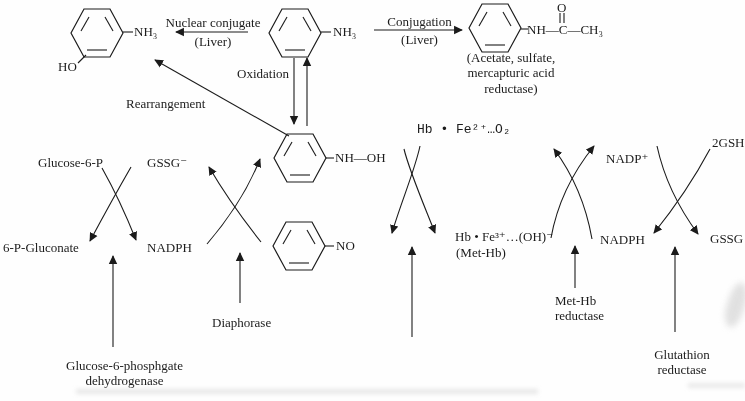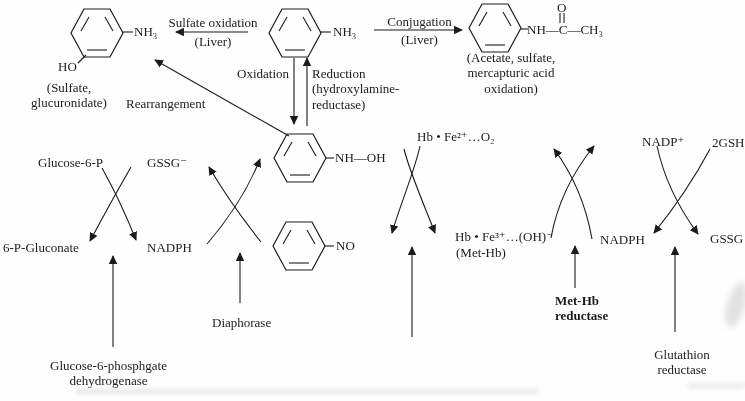--- a/index.html
+++ b/index.html
@@ -97,62 +97,57 @@
 
     <path class="arrow" d="M551,238 Q560,188 594,146" marker-end="url(#ah)"></path>
     <path class="arrow" d="M592,239 Q583,188 554,149" marker-end="url(#ah)"></path>
     <line class="arrow" x1="575" y1="288" x2="575" y2="246" marker-end="url(#ah)"></line>
 
     <path class="arrow" d="M657,146 Q667,192 698,234" marker-end="url(#ah)"></path>
     <path class="arrow" d="M710,149 Q687,192 654,233" marker-end="url(#ah)"></path>
     <line class="arrow" x1="675" y1="332" x2="675" y2="247" marker-end="url(#ah)"></line>
   </svg>
 
-  <div class="lbl ctr" style="left:158px;top:15px;width:110px;">Sulfate oxidation</div>
+  <div class="lbl ctr" style="left:158px;top:15px;width:110px;">Nuclear conjugate</div>
   <div class="lbl ctr" style="left:158px;top:34px;width:110px;">(Liver)</div>
   <div class="lbl ctr" style="left:372px;top:14px;width:95px;">Conjugation</div>
   <div class="lbl ctr" style="left:372px;top:32px;width:95px;">(Liver)</div>
 
   <div class="lbl" style="left:134px;top:24px;">NH₃</div>
   <div class="lbl" style="left:58px;top:59px;">HO</div>
-  <div class="lbl ctr" style="left:15px;top:80px;width:108px;">(Sulfate,
-glucuronidate)</div>
 
   <div class="lbl" style="left:333px;top:24px;">NH₃</div>
 
   <div class="lbl" style="left:527px;top:22px;">NH—C—CH₃</div>
   <div class="lbl" style="left:557px;top:0px;">O</div>
   <div class="lbl ctr" style="left:450px;top:50px;width:122px;">(Acetate, sulfate,
 mercapturic acid
-oxidation)</div>
+reductase)</div>
 
   <div class="lbl" style="left:237px;top:66px;">Oxidation</div>
-  <div class="lbl" style="left:312px;top:66px;">Reduction
-(hydroxylamine-
-reductase)</div>
   <div class="lbl" style="left:126px;top:96px;">Rearrangement</div>
 
   <div class="lbl" style="left:335px;top:150px;">NH—OH</div>
   <div class="lbl" style="left:336px;top:238px;">NO</div>
 
   <div class="lbl" style="left:38px;top:155px;">Glucose-6-P</div>
   <div class="lbl" style="left:147px;top:155px;">GSSG⁻</div>
   <div class="lbl" style="left:3px;top:240px;">6-P-Gluconate</div>
   <div class="lbl" style="left:147px;top:240px;">NADPH</div>
-  <div class="lbl ctr" style="left:36px;top:358px;width:145px;">Glucose-6-phosphgate
+  <div class="lbl ctr" style="left:52px;top:358px;width:145px;">Glucose-6-phosphgate
 dehydrogenase</div>
   <div class="lbl" style="left:212px;top:315px;">Diaphorase</div>
 
-  <div class="lbl" style="left:417px;top:129px;">Hb • Fe²⁺…O₂</div>
+  <div class="lbl" style="left:417px;top:122px;font-family:Liberation Mono, monospace;">Hb • Fe²⁺…O₂</div>
   <div class="lbl" style="left:455px;top:229px;">Hb • Fe³⁺…(OH)⁻</div>
   <div class="lbl" style="left:456px;top:245px;text-align:right;">(Met-Hb)</div>
 
-  <div class="lbl" style="left:606px;top:134px;margin-left:36px;">NADP⁺</div>
+  <div class="lbl" style="left:606px;top:151px;">NADP⁺</div>
   <div class="lbl" style="left:600px;top:232px;">NADPH</div>
-  <div class="lbl" style="left:555px;top:293px;font-weight:bold;">Met-Hb
+  <div class="lbl" style="left:555px;top:293px;">Met-Hb
 reductase</div>
 
   <div class="lbl" style="left:712px;top:135px;">2GSH</div>
   <div class="lbl" style="left:710px;top:231px;">GSSG</div>
   <div class="lbl ctr" style="left:632px;top:347px;width:100px;">Glutathion
 reductase</div>
 
   <div class="artifact a1"></div>
   <div class="artifact a2"></div>
   <div class="artifact a3"></div>

